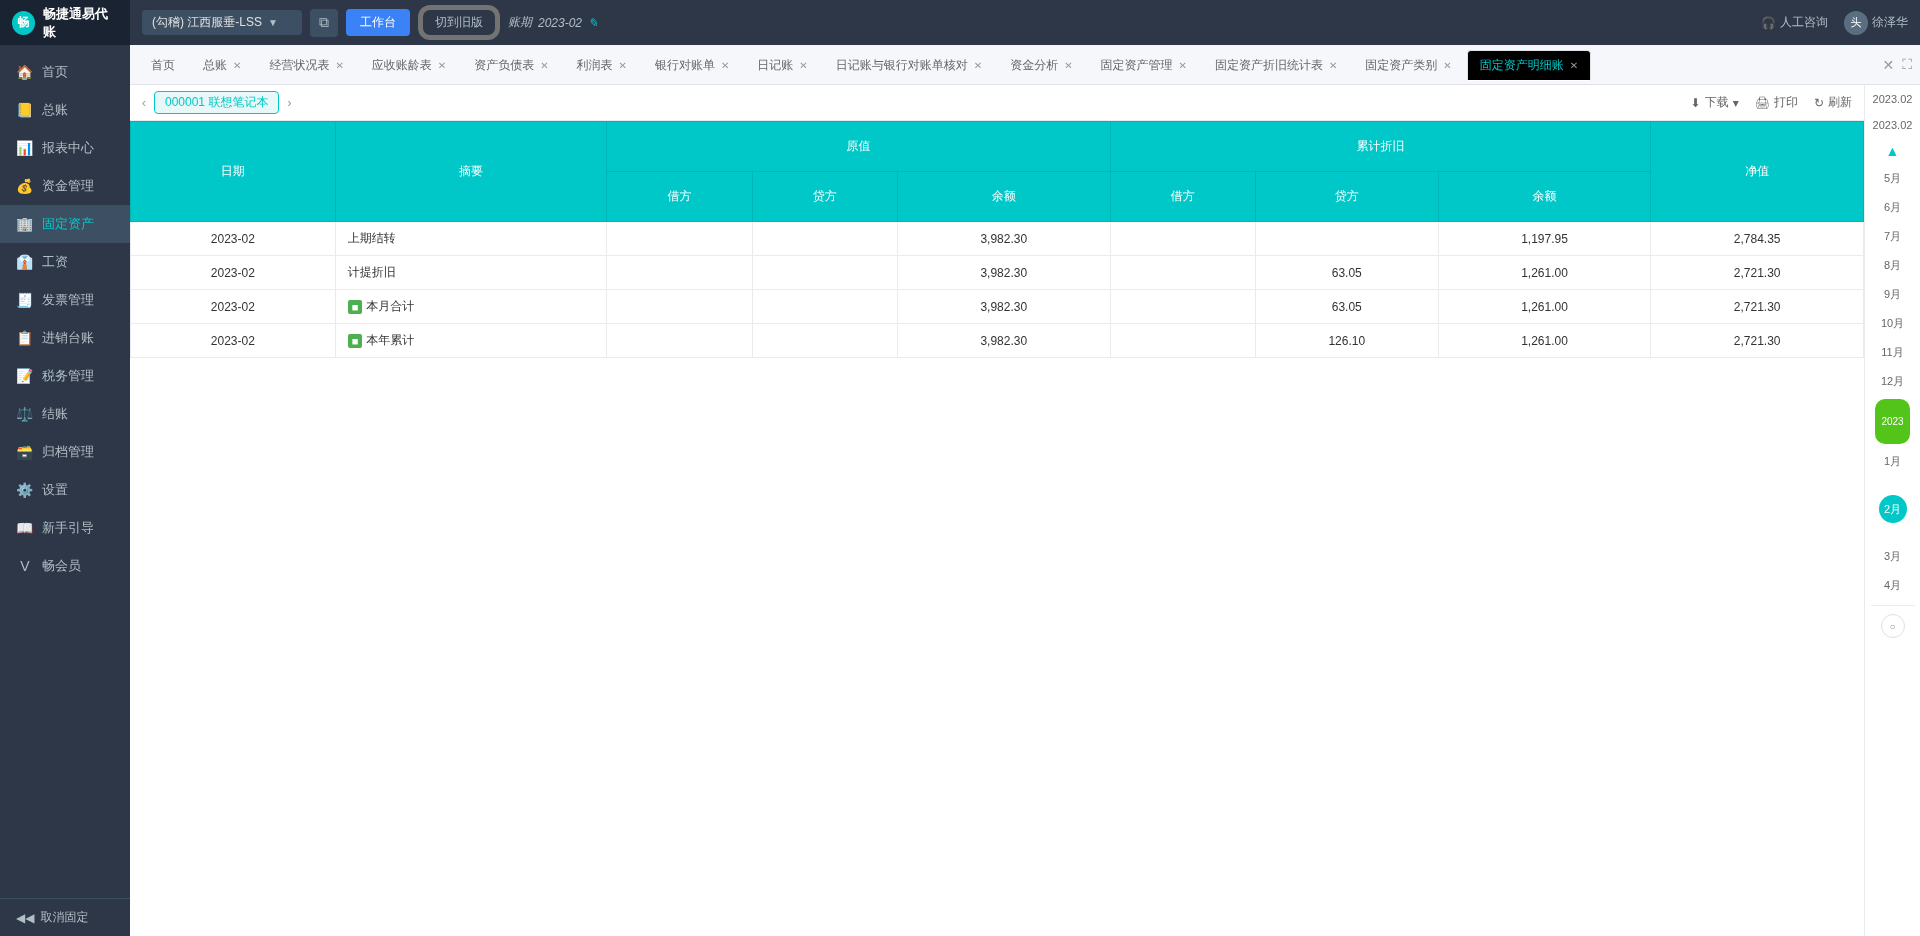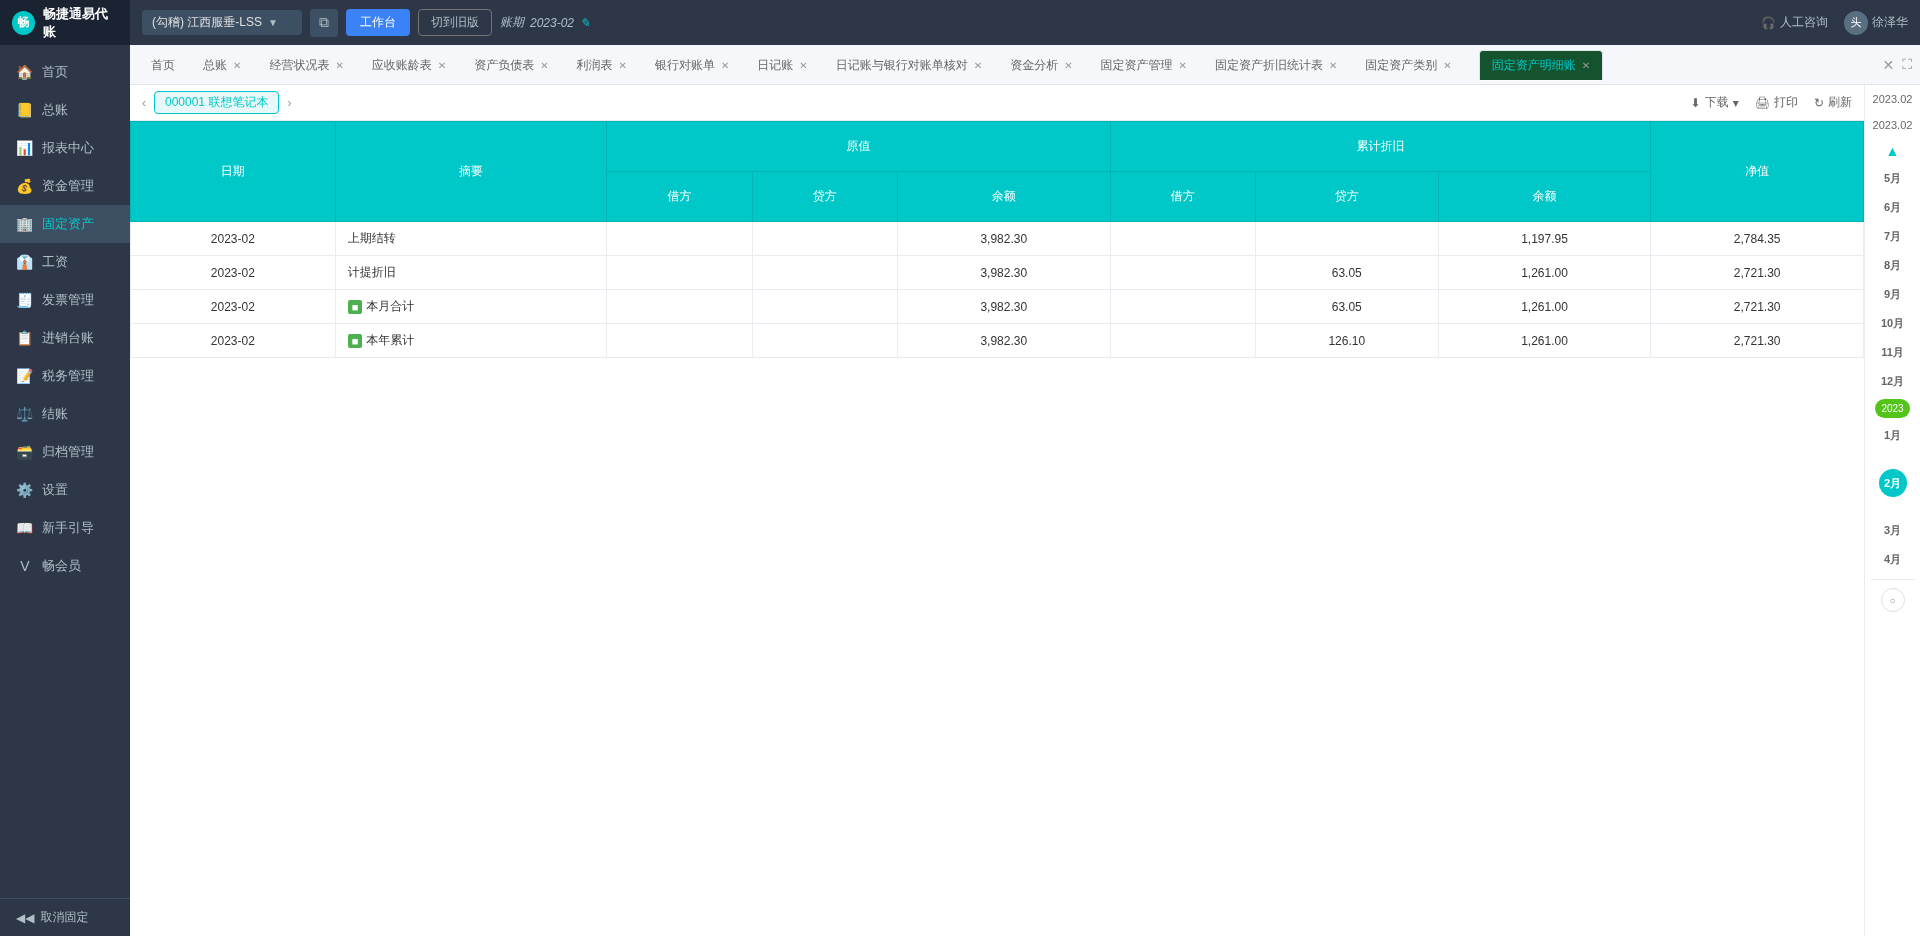--- a/index.html
+++ b/index.html
@@ -115,22 +115,22 @@
       background: #3b82f6;
       border: none;
       border-radius: 4px;
       color: white;
       padding: 5px 14px;
       font-size: 12px;
       cursor: pointer;
     }
     .topbar-oldver-btn {
       background: transparent;
-      border: 1px solid #737373;
-      border-radius: 4px;
+      border: 5px solid #737373;
+      border-radius: 12px;
       color: #b0bec5;
       padding: 4px 12px;
       font-size: 12px;
       cursor: pointer;
     }
     .topbar-period {
       display: flex;
       align-items: center;
       gap: 6px;
       color: #b0bec5;
@@ -191,26 +191,25 @@
       font-size: 12px;
       color: #666;
       cursor: pointer;
       white-space: nowrap;
       border-radius: 4px 4px 0 0;
       gap: 6px;
       border: 1px solid transparent;
       border-bottom: none;
     }
     .tab-item.active {
-      background: #14532d;
+      background: #000000;
       color: #00c8c8;
       border-color: #e0e4e9;
       border-bottom: 1px solid white;
       margin-bottom: -1px;
-      margin-left: 12px;
     }
     .tab-close { color: #999; font-size: 10px; cursor: pointer; }
     .tab-bar-actions {
       margin-left: auto;
       display: flex;
       align-items: center;
       gap: 8px;
       color: #999;
       font-size: 14px;
       flex-shrink: 0;
@@ -336,38 +335,37 @@
       color: #666;
       cursor: pointer;
     }
     .right-panel-month {
       width: 100%;
       text-align: center;
       padding: 4px 2px;
       font-size: 11px;
       color: #666;
       cursor: pointer;
-      font-weight: bold;
     }
     .right-panel-month.active {
       background: #00c8c8;
       color: white;
       border-radius: 50%;
       width: 28px;
       height: 28px;
       display: flex;
       align-items: center;
       justify-content: center;
       margin: 16px auto;
     }
     .right-panel-year-badge {
       background: #52c41a;
       color: white;
       border-radius: 10px;
-      padding: 4px 6px;
+      padding: 17px 6px;
       font-size: 10px;
       cursor: pointer;
     }
     .right-panel-up-arrow {
       color: #00c8c8;
       cursor: pointer;
       font-size: 14px;
       padding: 2px;
     }
     .right-panel-circle {

